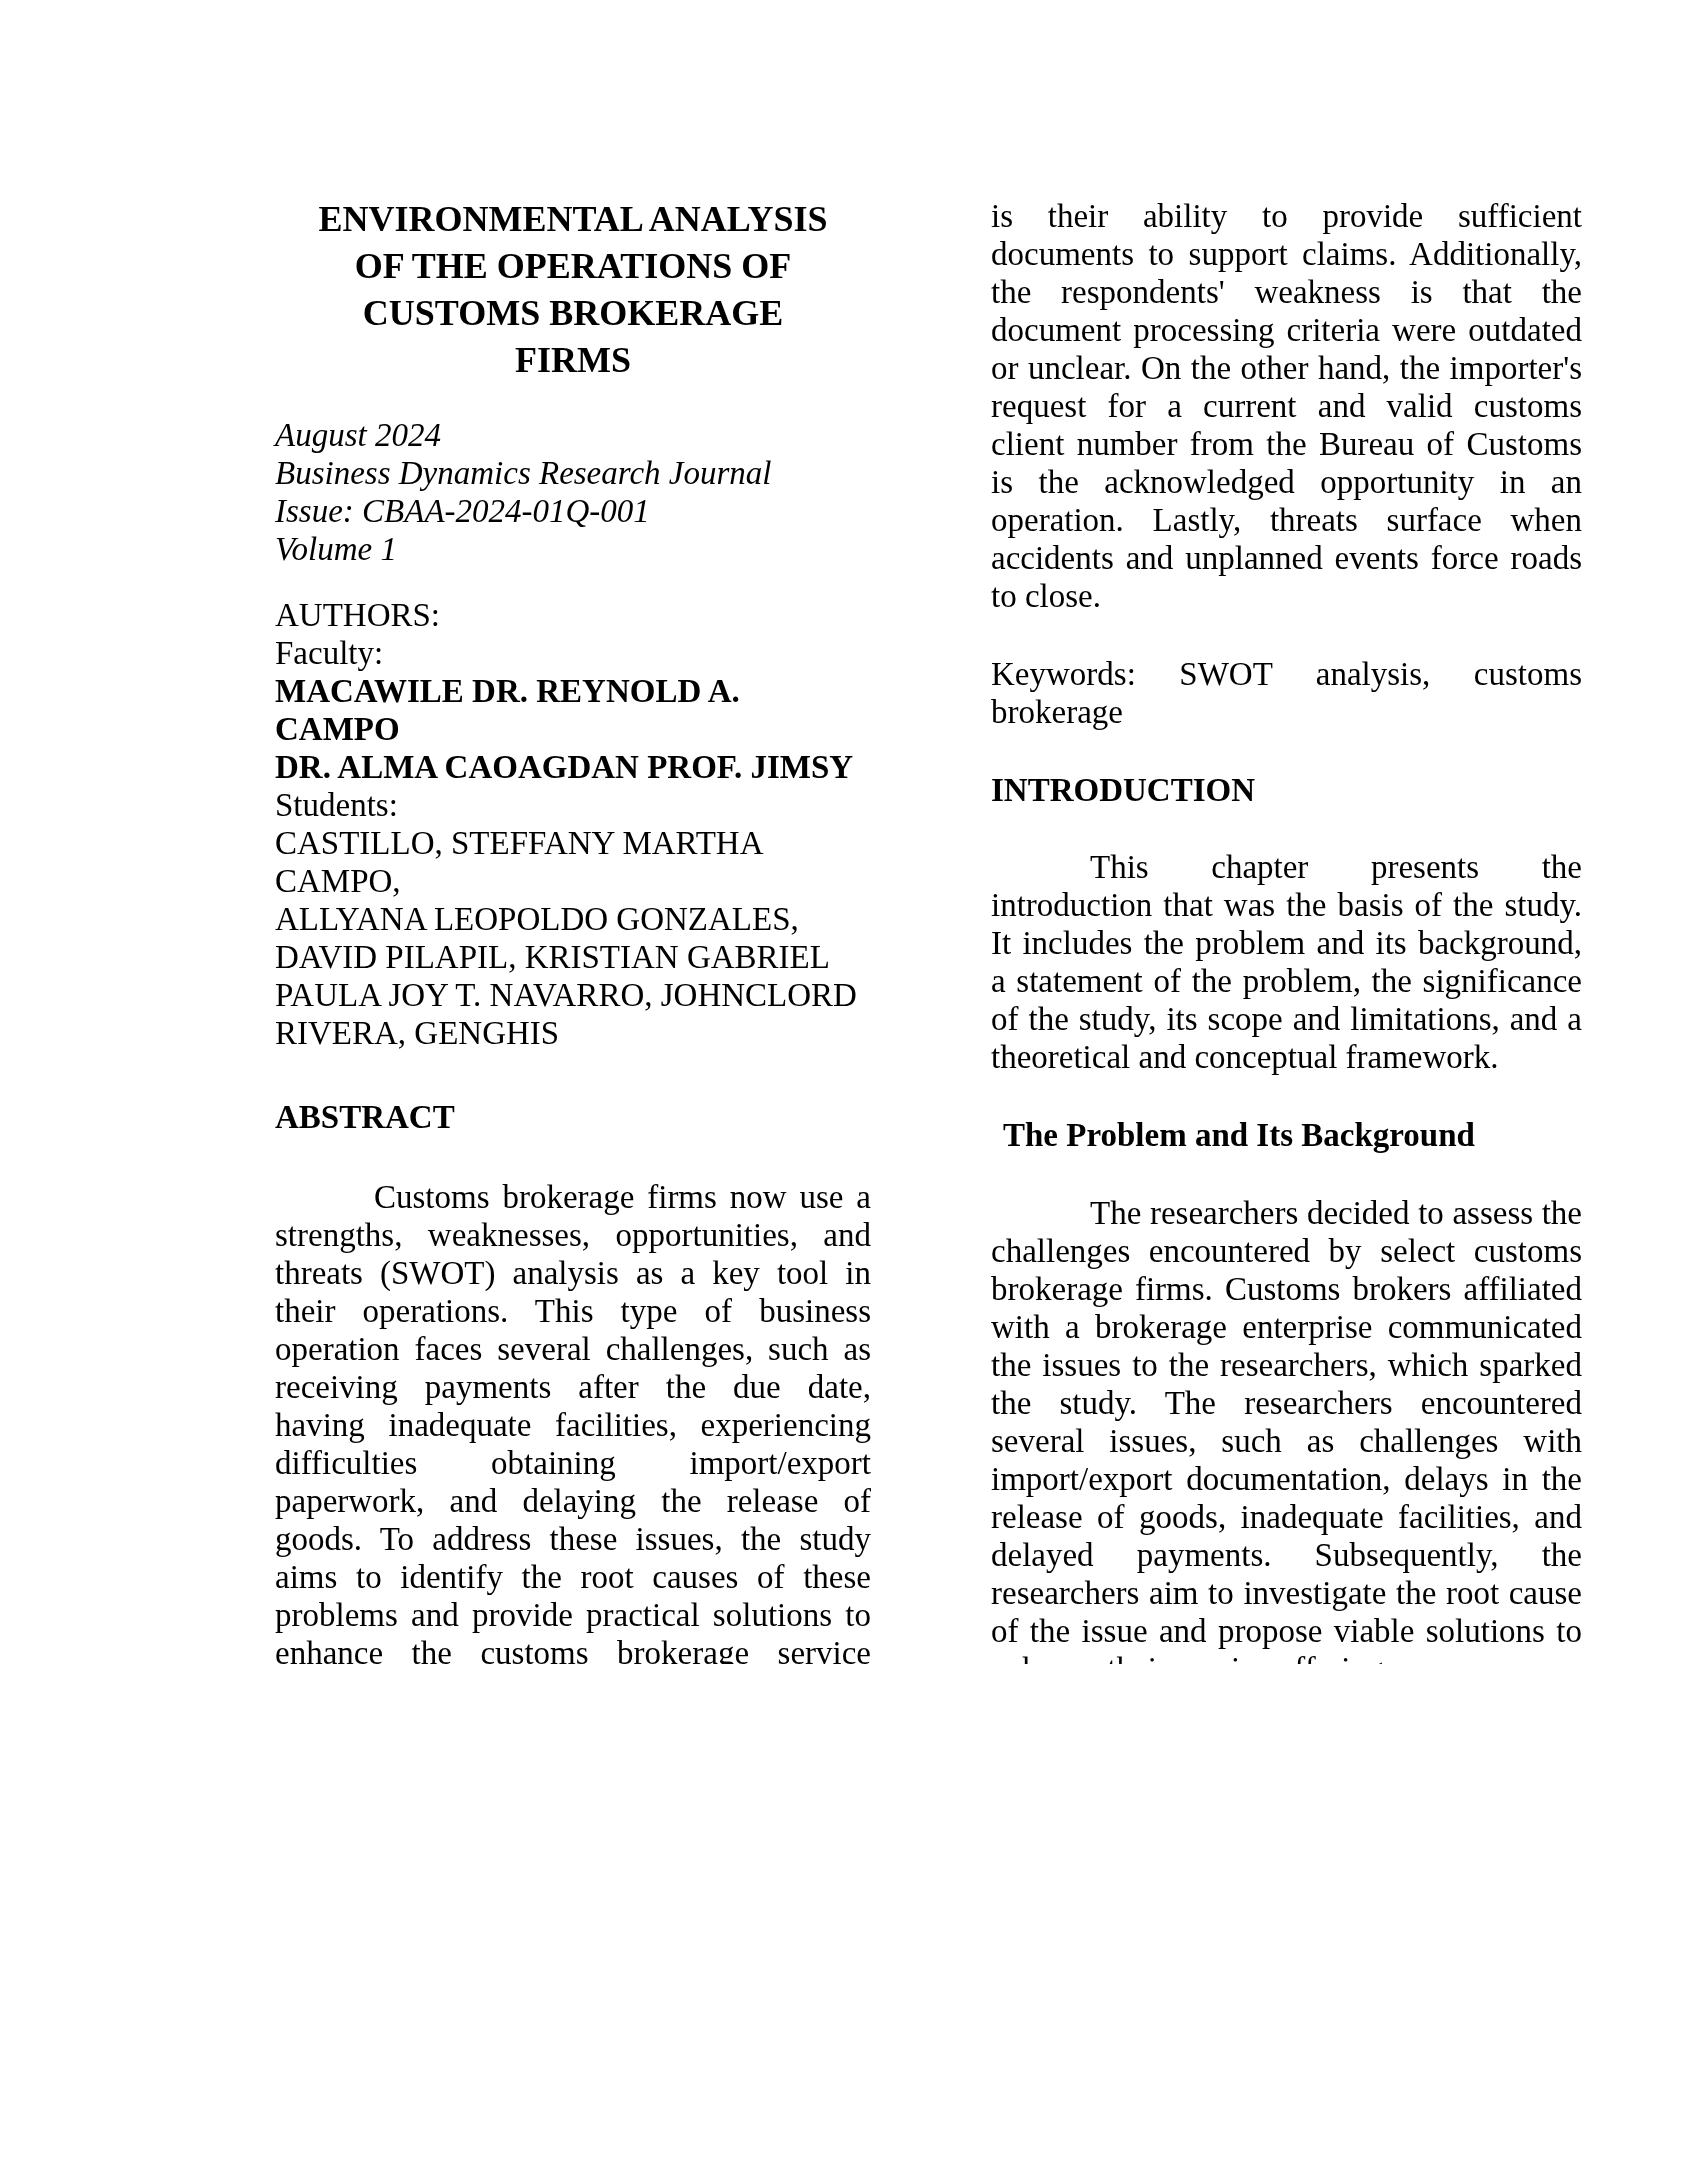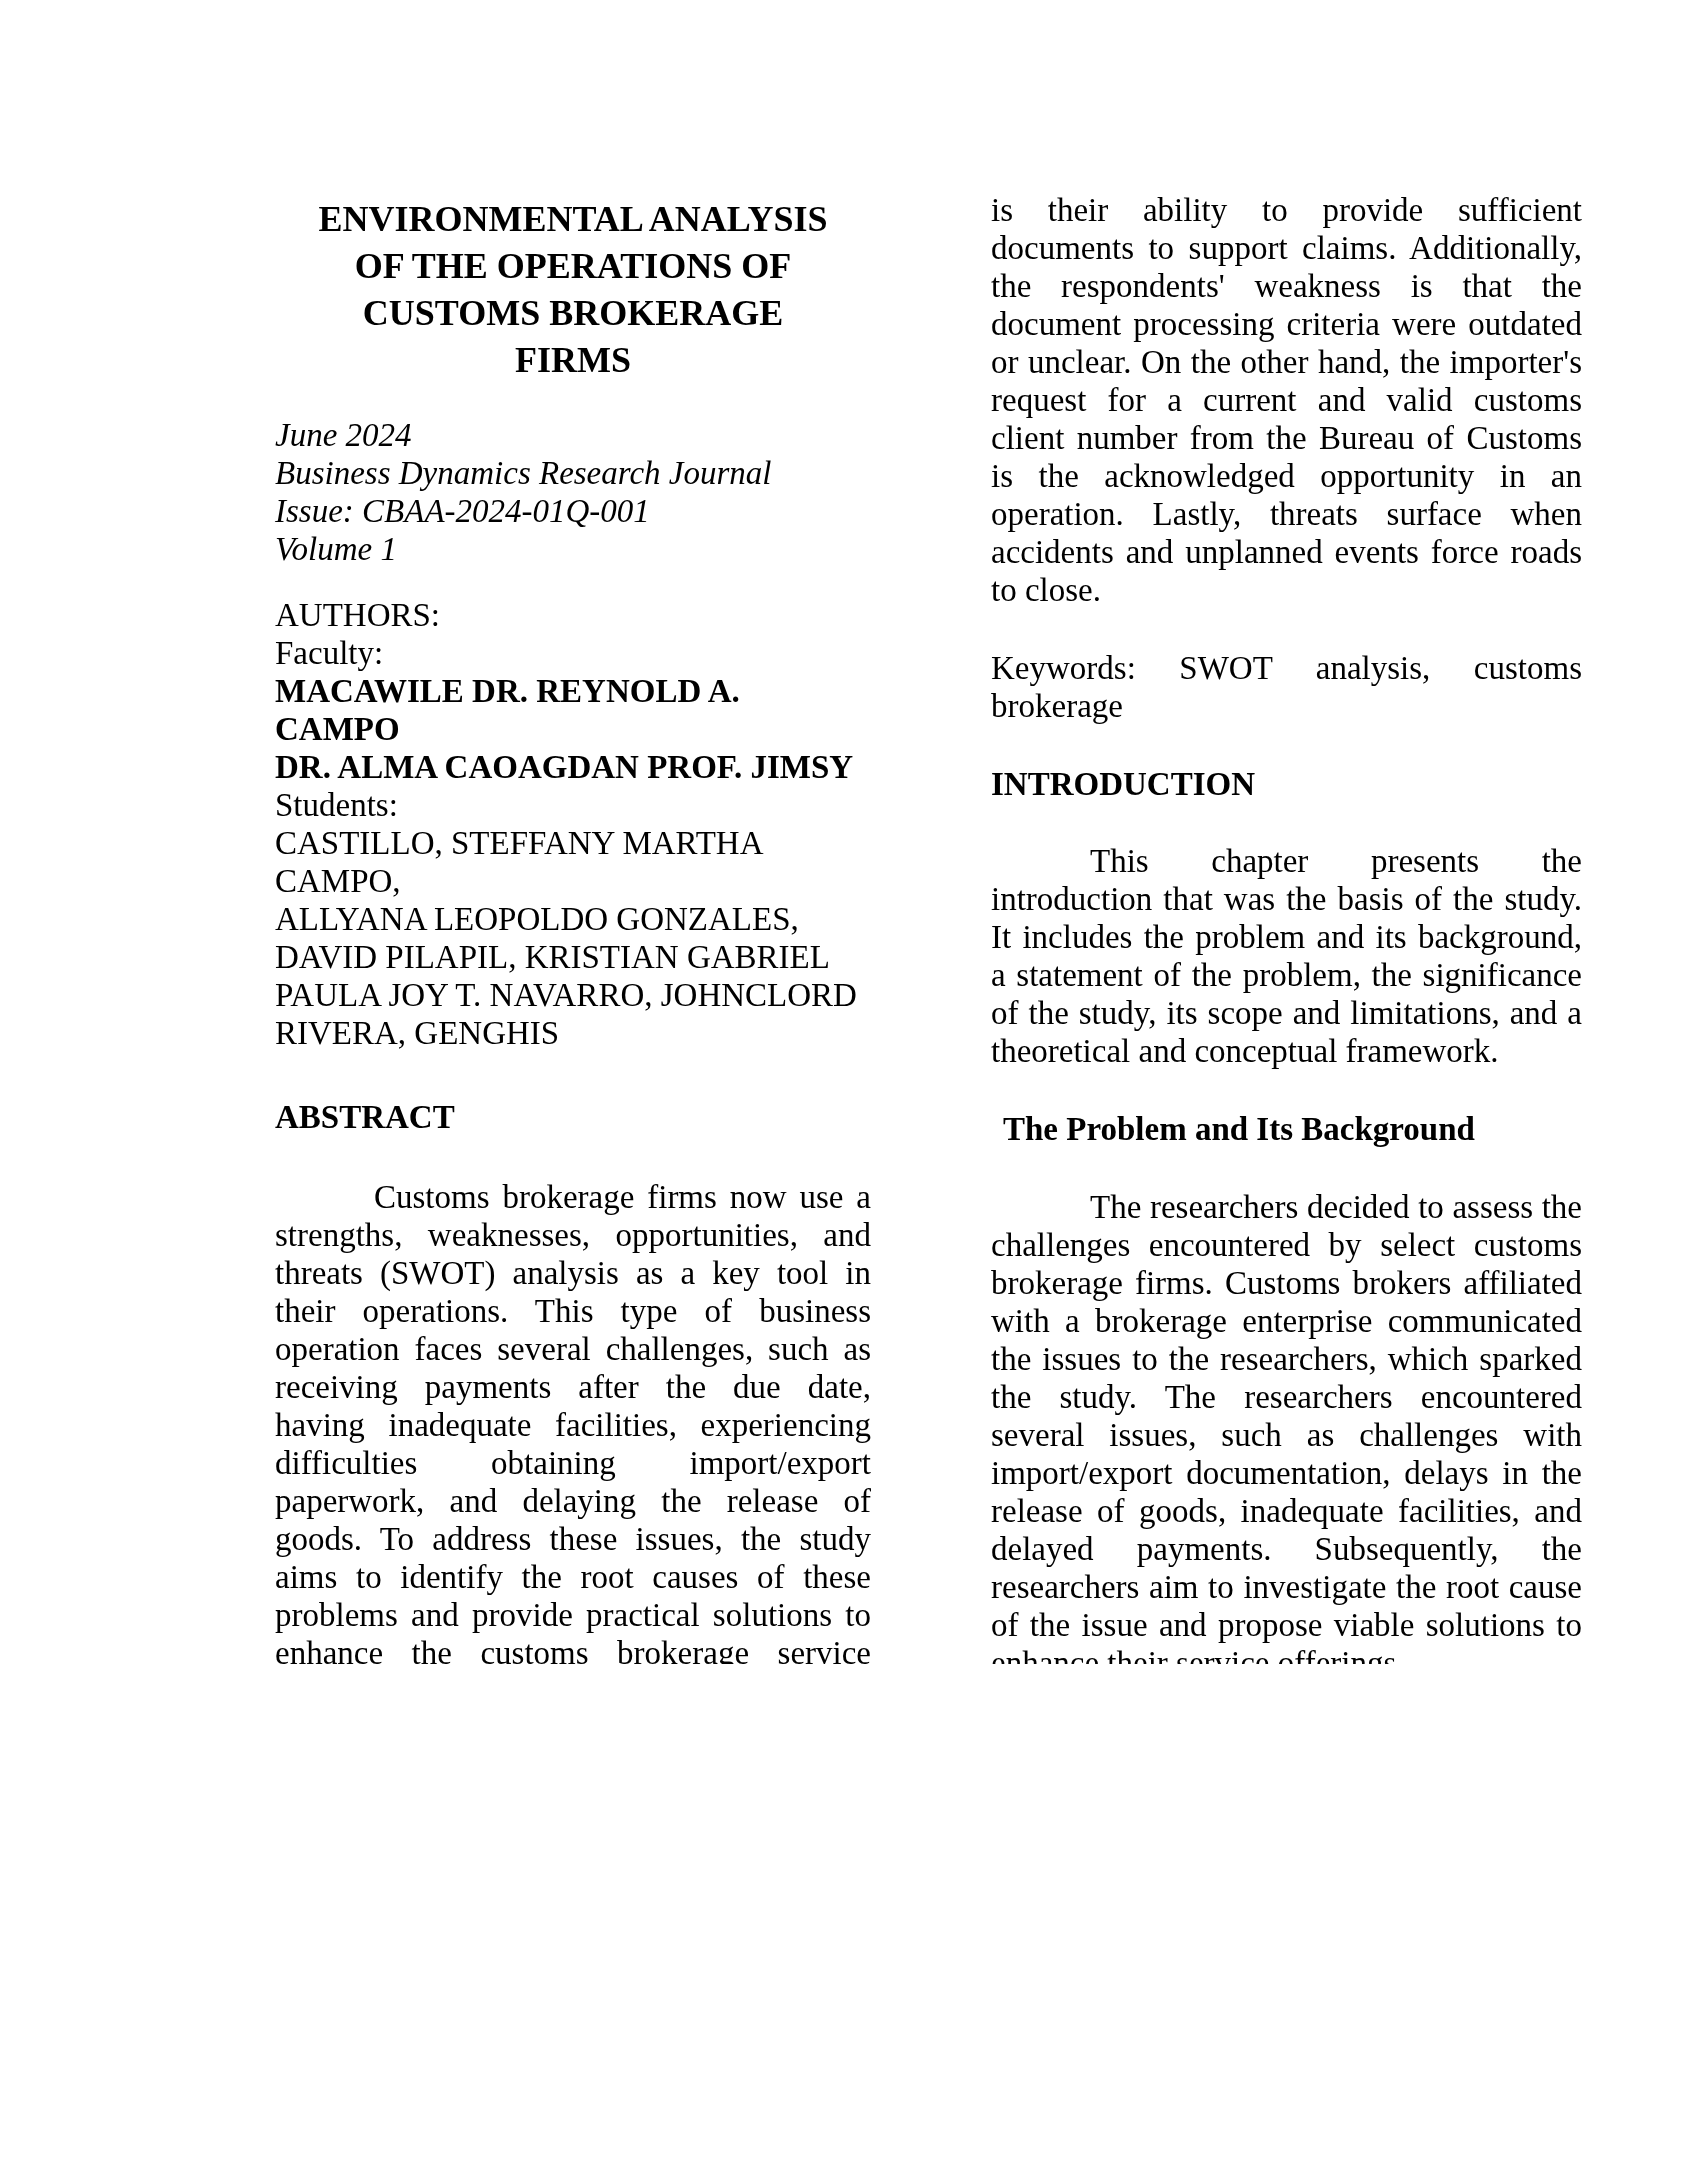--- a/index.html
+++ b/index.html
@@ -22,21 +22,21 @@
     position: absolute;
     text-align: justify;
   }
   .col-left {
     left: 275px;
     top: 196px;
     width: 596px;
   }
   .col-right {
     left: 991px;
-    top: 191px;
+    top: 197px;
     width: 591px;
   }
   .title-block {
     font-size: 36px;
     font-weight: bold;
     line-height: 47px;
     text-align: center;
     margin-bottom: 32px;
   }
   .meta-block {
@@ -88,21 +88,21 @@
   <div class="col col-left">
 
     <div class="title-block">
       <div>ENVIRONMENTAL ANALYSIS</div>
       <div>OF THE OPERATIONS OF</div>
       <div>CUSTOMS BROKERAGE</div>
       <div>FIRMS</div>
     </div>
 
     <div class="meta-block">
-      <div>June 2024</div>
+      <div>August 2024</div>
       <div>Business Dynamics Research Journal</div>
       <div>Issue: CBAA-2024-01Q-001</div>
       <div>Volume 1</div>
     </div>
 
     <div class="authors-block">
       <div>AUTHORS:</div>
       <div>Faculty:</div>
       <div class="bold-line">MACAWILE DR. REYNOLD A. CAMPO</div>
       <div class="bold-line">DR. ALMA CAOAGDAN PROF. JIMSY</div>

